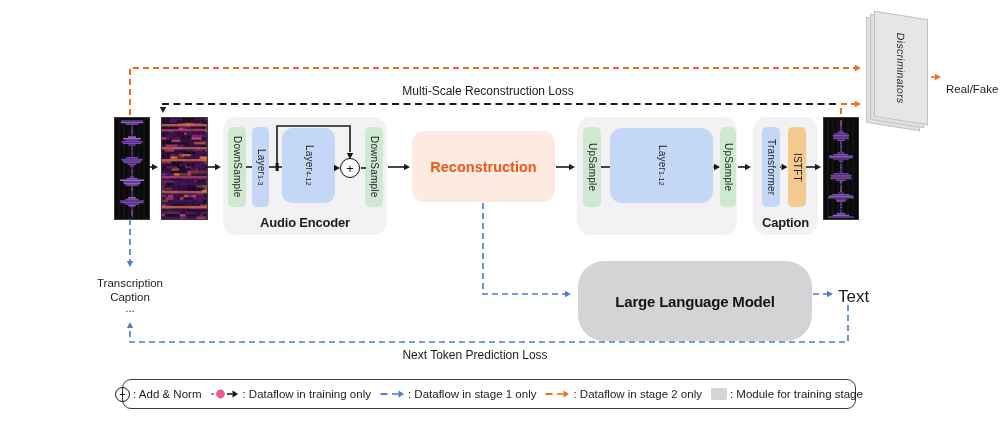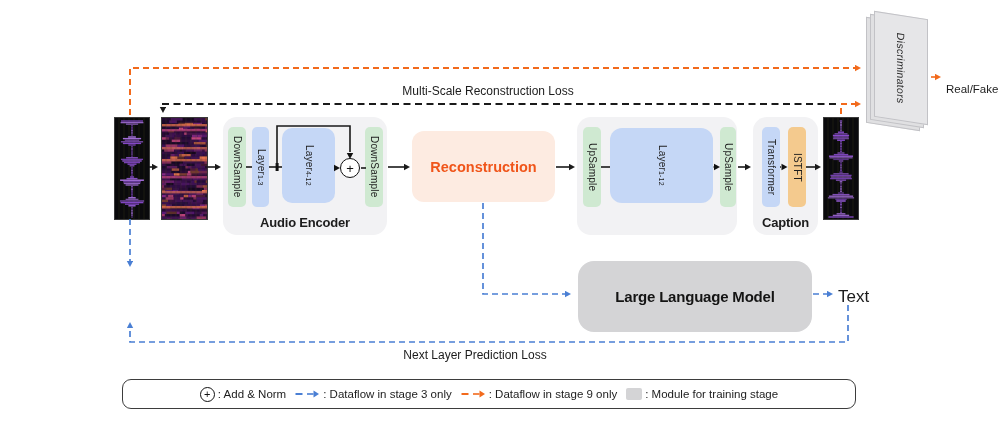--- a/index.html
+++ b/index.html
@@ -17,22 +17,22 @@
   .green{background:var(--module-green);}
   .blue{background:var(--module-blue);}
   .tan{background:var(--module-tan);}
   .plus-node{position:absolute;width:20px;height:20px;box-sizing:border-box;
              border:1.5px solid #111;border-radius:50%;background:#fff;z-index:5;
              display:flex;align-items:center;justify-content:center;font-size:13px;color:#111;}
   .disc-box{position:absolute;left:412px;top:131px;width:143px;height:71px;
             background:var(--discretization-bg);border-radius:12px;
             display:flex;align-items:center;justify-content:center;
             font-size:14.5px;font-weight:700;color:var(--discretization-text);}
-  .llm-box{position:absolute;left:578px;top:261px;width:234px;height:71px;
-           background:var(--module-gray);border-radius:16px;
+  .llm-box{position:absolute;left:578px;top:261px;width:234px;height:80px;
+           background:var(--module-gray);border-radius:26px;
            display:flex;align-items:center;justify-content:center;
            font-size:15px;font-weight:700;color:#141414;letter-spacing:-0.2px;}
   .lbl{position:absolute;color:#1c1c1c;}
   .loss-lbl{font-size:12px;text-align:center;}
   .io-lbl{font-size:11.5px;text-align:center;line-height:14px;}
   .disc-stack{position:absolute;left:866px;top:12px;width:76px;height:126px;}
   .dcard{position:absolute;width:54px;height:106px;background:#e0e0e2;
          border:1px solid #c2c2c6;transform:skewY(9deg);box-sizing:border-box;}
   .dcard.front{background:#e6e6e8;display:flex;align-items:center;justify-content:center;
          writing-mode:vertical-rl;font-size:10.5px;color:#2c2c2c;letter-spacing:0.3px;}
@@ -605,45 +605,59 @@
       <line x1="4.4" y1="98.99999999999991" x2="29.6" y2="98.99999999999991" stroke="#8a4bd0" stroke-width="1.4" opacity="0.89"></line>
     </svg>
 
   <div class="disc-stack">
     <div class="dcard" style="left:0;top:9px;"></div>
     <div class="dcard" style="left:4px;top:6px;"></div>
     <div class="dcard front" style="left:8px;top:3px;">Discriminators</div>
   </div>
 
   <div class="lbl loss-lbl" style="left:348px;top:84px;width:280px;">Multi-Scale Reconstruction Loss</div>
-  <div class="lbl loss-lbl" style="left:335px;top:348px;width:280px;">Next Layer Prediction Loss</div>
+  <div class="lbl loss-lbl" style="left:335px;top:348px;width:280px;">Next Token Prediction Loss</div>
+  <div class="lbl io-lbl" style="left:84px;top:276px;width:92px;">
+    <div>Transcription</div>
+    <div>Caption</div>
+    <div style="line-height:8px;">...</div>
+  </div>
   <div class="lbl" style="left:838px;top:287px;font-size:17px;">Text</div>
   <div class="lbl" style="left:946px;top:71px;font-size:11.5px;margin-top:12px;">Real/Fake</div>
 
   <div class="llm-box">Large Language Model</div>
 
   <div class="legend">
     <span class="litem">
       <span class="addcirc">+</span>
       <span>: Add &amp; Norm</span>
+    </span>
+    <span class="litem">
+      <svg width="29" height="10">
+        <line x1="1" y1="5" x2="4" y2="5" stroke="#666" stroke-width="1.4"></line>
+        <circle cx="10.5" cy="5" r="4.4" fill="var(--training-pink)"></circle>
+        <line x1="17" y1="5" x2="22.5" y2="5" stroke="#111" stroke-width="1.5"></line>
+        <path d="M22.5,1.6 L28,5 L22.5,8.4 Z" fill="#111"></path>
+      </svg>
+      <span>: Dataflow in training only</span>
     </span>
     <span class="litem">
       <svg width="25" height="10">
         <line x1="0.5" y1="5" x2="7.5" y2="5" stroke="var(--stage1-blue)" stroke-width="2"></line>
         <line x1="12" y1="5" x2="18.5" y2="5" stroke="var(--stage1-blue)" stroke-width="1.6"></line>
         <path d="M18.5,1.6 L24,5 L18.5,8.4 Z" fill="var(--stage1-blue)"></path>
       </svg>
-      <span>: Dataflow in stage 3 only</span>
+      <span>: Dataflow in stage 1 only</span>
     </span>
     <span class="litem">
       <svg width="25" height="10">
         <line x1="0.5" y1="5" x2="7.5" y2="5" stroke="var(--accent-orange)" stroke-width="2"></line>
         <line x1="12" y1="5" x2="18.5" y2="5" stroke="var(--accent-orange)" stroke-width="1.6"></line>
         <path d="M18.5,1.6 L24,5 L18.5,8.4 Z" fill="var(--accent-orange)"></path>
       </svg>
-      <span>: Dataflow in stage 9 only</span>
+      <span>: Dataflow in stage 2 only</span>
     </span>
     <span class="litem">
       <span class="modsq"></span>
       <span>: Module for training stage</span>
     </span>
   </div>
 </div>
 
 </body></html>

